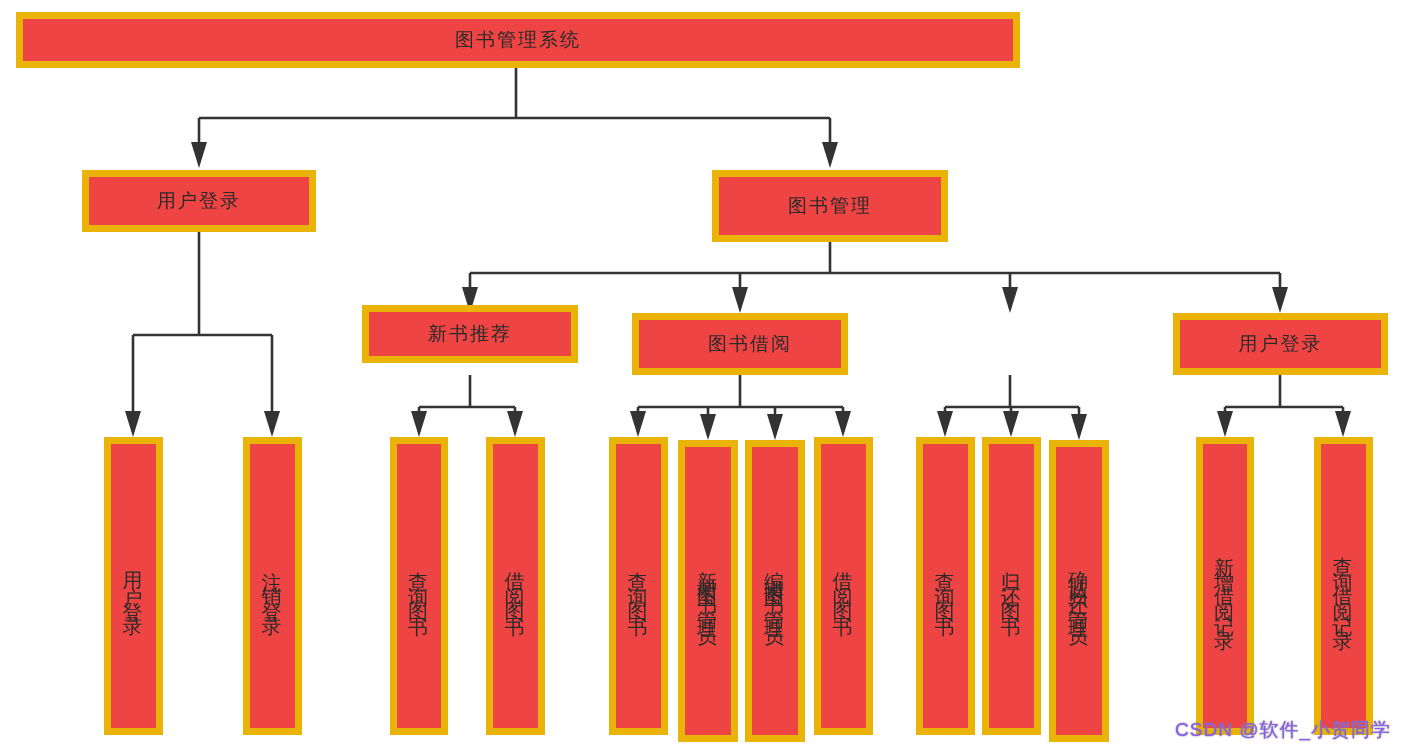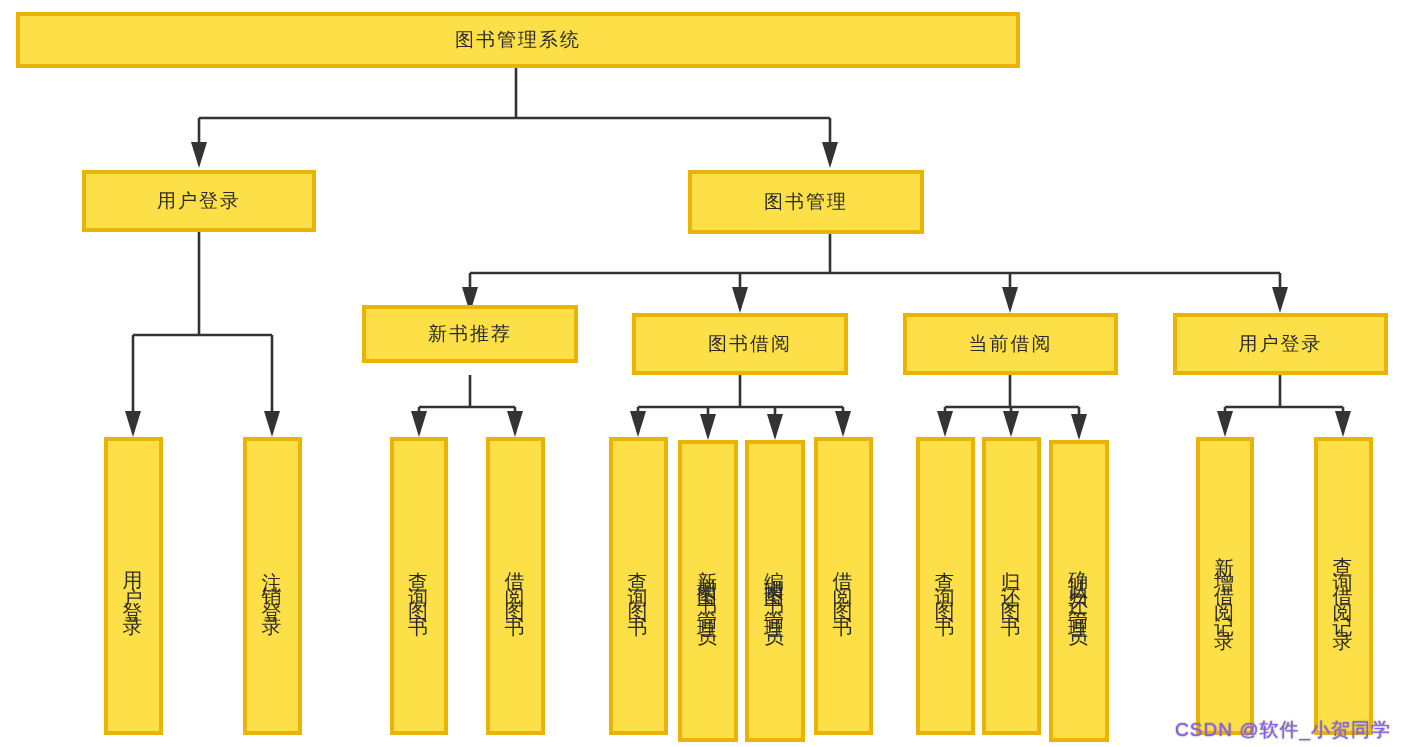--- a/index.html
+++ b/index.html
@@ -17,22 +17,22 @@
   }
   svg.connectors {
     position: absolute;
     left: 0; top: 0;
     width: 1405px; height: 747px;
     z-index: 1;
   }
   .box {
     position: absolute;
     box-sizing: border-box;
-    background: #fde047;
-    border: 4px solid #eab308;
+    background: #ef4444;
+    border: 7px solid #eab308;
     color: #2a2a2a;
     display: flex;
     align-items: center;
     justify-content: center;
     z-index: 2;
     font-size: 19px;
     letter-spacing: 2px;
     white-space: nowrap;
   }
   
@@ -46,21 +46,21 @@
     top: 437px;
   }
   .leaf-long {
     letter-spacing: 8px;
     height: 302px;
     top: 440px;
   }
   
   #b-root      { left: 16px;   top: 12px;  width: 1004px; height: 56px; }
   #b-userlogin { left: 82px;   top: 170px; width: 234px;  height: 62px; }
-  #b-bookmgmt  { left: 688px;  top: 170px; width: 236px;  height: 64px; }
+  #b-bookmgmt  { left: 712px;  top: 170px; width: 236px;  height: 72px; }
   #b-newbook   { left: 362px;  top: 305px; width: 216px;  height: 58px; }
   #b-borrow    { left: 632px;  top: 313px; width: 216px;  height: 62px; padding-left: 20px; }
   #b-current   { left: 903px;  top: 313px; width: 215px;  height: 62px; }
   #b-records   { left: 1173px; top: 313px; width: 215px;  height: 62px; }
 
   #l-login     { left: 104px; }
   #l-logout    { left: 243px; }
   #l-nb-query  { left: 390px;  width: 58px; }
   #l-nb-borrow { left: 486px; }
   #l-bw-query  { left: 609px; }
@@ -154,21 +154,20 @@
     </g>
   </svg>
 
   <div class="box" id="b-root">图书管理系统</div>
 
   <div class="box" id="b-userlogin">用户登录</div>
   <div class="box" id="b-bookmgmt">图书管理</div>
 
   <div class="box" id="b-newbook">新书推荐</div>
   <div class="box" id="b-borrow">图书借阅</div>
-  <div class="box" id="b-current">当前借阅</div>
   <div class="box" id="b-records">用户登录</div>
 
   <div class="box leaf" id="l-login">用户登录</div>
   <div class="box leaf" id="l-logout">注销登录</div>
 
   <div class="box leaf" id="l-nb-query">查询图书</div>
   <div class="box leaf" id="l-nb-borrow">借阅图书</div>
 
   <div class="box leaf" id="l-bw-query">查询图书</div>
   <div class="box leaf leaf-long" id="l-bw-add">新增图书（管理员）</div>

